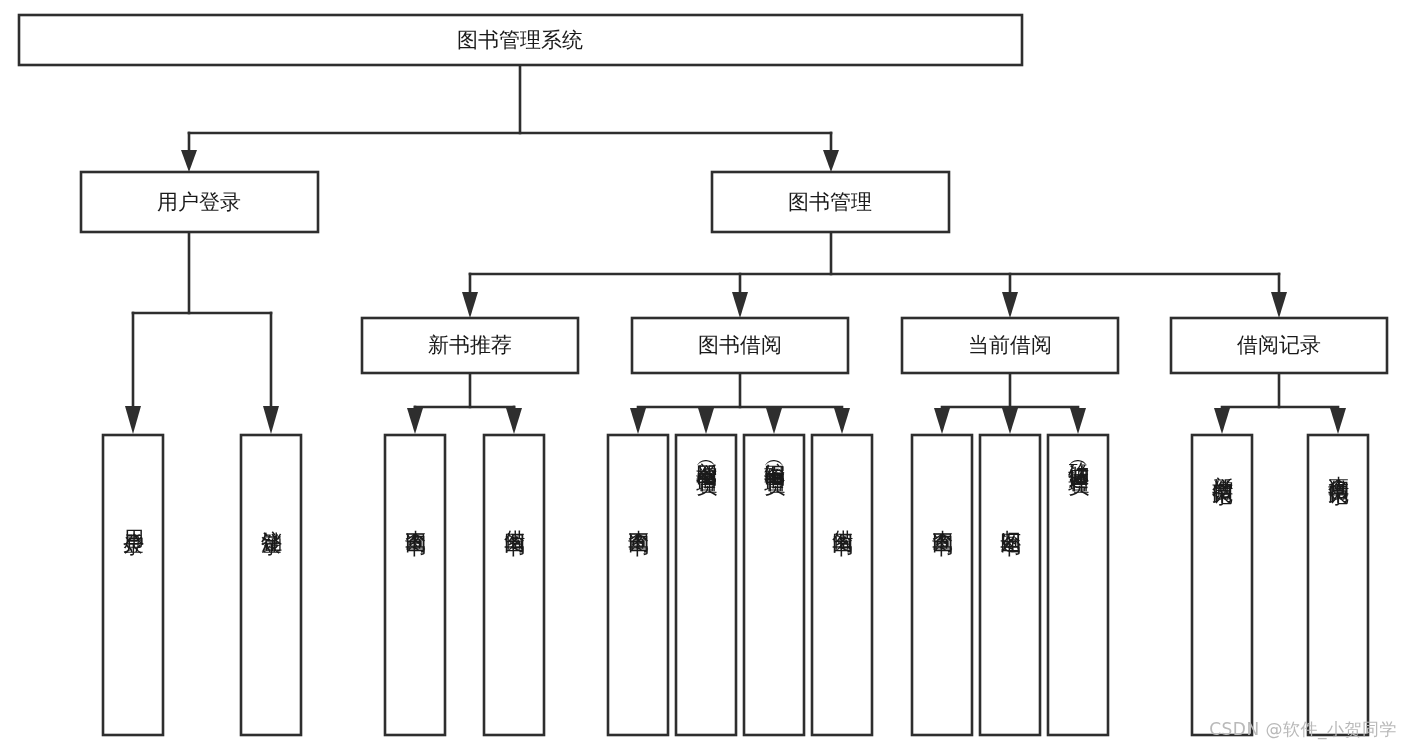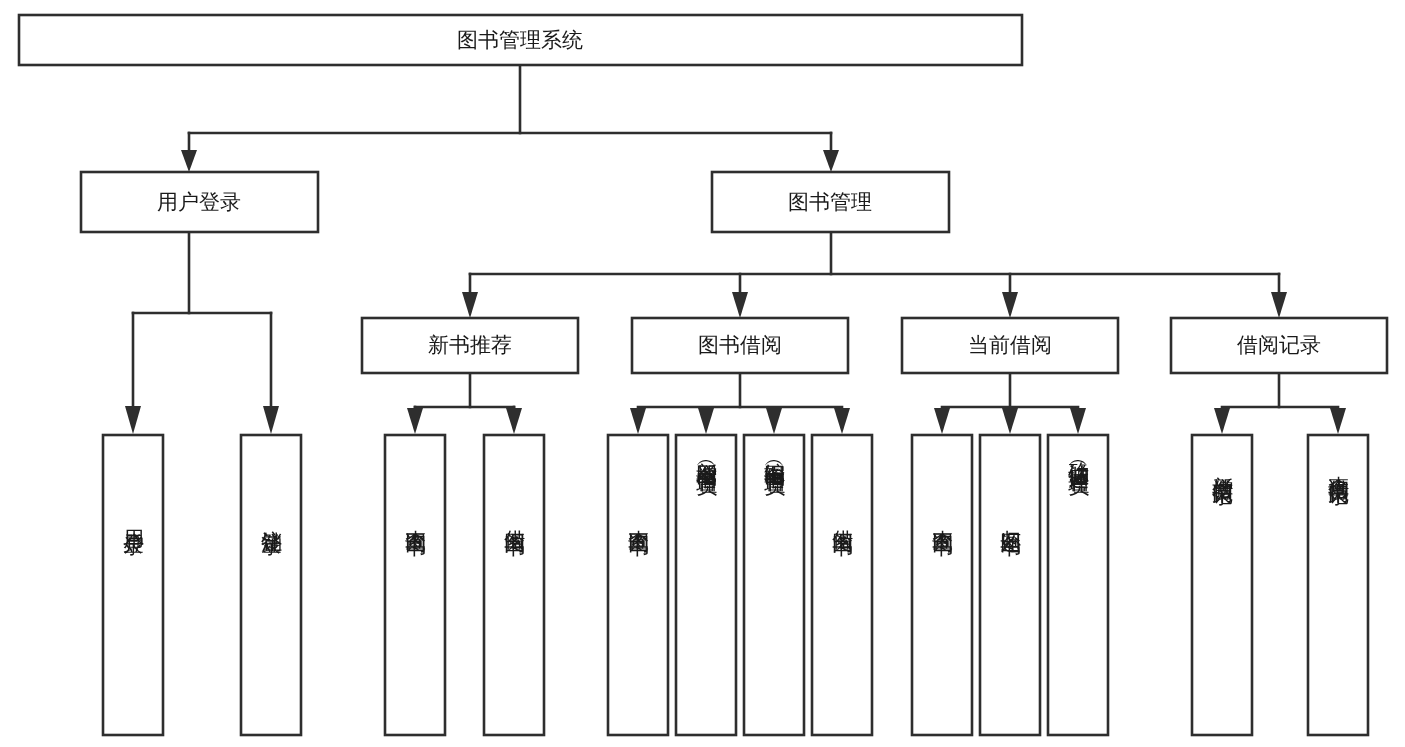--- a/index.html
+++ b/index.html
@@ -238,13 +238,14 @@
     <span class="leaf-label" style="margin-top:10px;">确认归还（管理员）</span>
   </div>
 
   <div class="leaf-label-wrap" style="left:1192px; top:435px; width:60px; height:300px;">
     <span class="leaf-label" style="margin-top:24px;">新增借阅记录</span>
   </div>
   <div class="leaf-label-wrap" style="left:1308px; top:435px; width:60px; height:300px;">
     <span class="leaf-label" style="margin-top:24px;">查询借阅记录</span>
   </div>
 
+  <div class="watermark">CSDN @软件_小贺同学</div>
 </div>
 
 </body></html>

